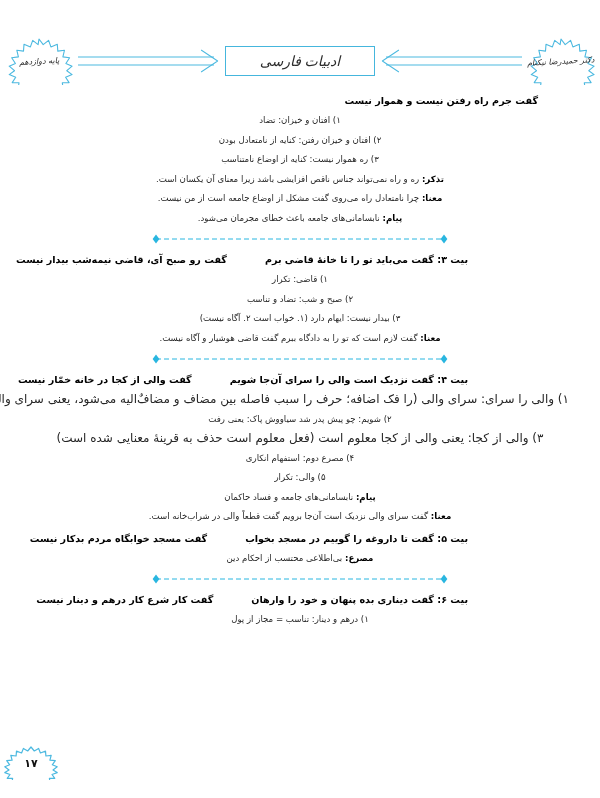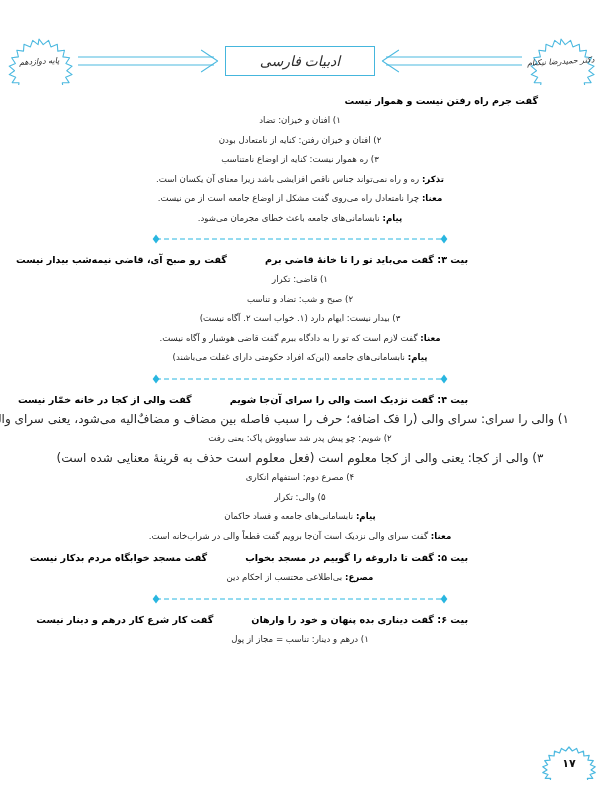--- a/index.html
+++ b/index.html
@@ -162,21 +162,21 @@
   }
 
   
   .page-footer {
     position: absolute;
     bottom: 18px;
     right: 0;
     left: 0;
     display: flex;
     align-items: center;
-    justify-content: flex-start;
+    justify-content: flex-end;
   }
   .footer-burst {
     position: relative;
     width: 62px;
     height: 34px;
     display: flex;
     align-items: center;
     justify-content: center;
   }
   .footer-burst svg {
@@ -261,21 +261,20 @@
       </div>
       <div class="block">
         <div class="verse-line">
           <span class="verse-first">بیت ۳: گفت می‌باید تو را تا خانۀ قاضی برم</span>
           <span class="verse-second">گفت رو صبح آی، قاضی نیمه‌شب بیدار نیست</span>
         </div>
         <div class="note-line">۱) قاضی: تکرار</div>
         <div class="note-line">۲) صبح و شب: تضاد و تناسب</div>
         <div class="note-line">۳) بیدار نیست: ایهام دارد (۱. خواب است ۲. آگاه نیست)</div>
         <div class="note-line"><b>معنا:</b> گفت لازم است که تو را به دادگاه ببرم گفت قاضی هوشیار و آگاه نیست.</div>
-        <div class="note-line"><b>پیام:</b> نابسامانی‌های جامعه (این‌که افراد حکومتی دارای غفلت می‌باشند)</div>
       </div>
       <div class="divider">
         <svg viewBox="0 0 300 10">
           <line x1="6" y1="5" x2="294" y2="5" stroke="#29b6e0" stroke-width="1" stroke-dasharray="5 3"></line>
           <polygon points="6,0.6 9.4,5 6,9.4 2.6,5" fill="#29b6e0"></polygon>
           <polygon points="294,0.6 297.4,5 294,9.4 290.6,5" fill="#29b6e0"></polygon>
         </svg>
       </div>
       <div class="block">
         <div class="verse-line">

